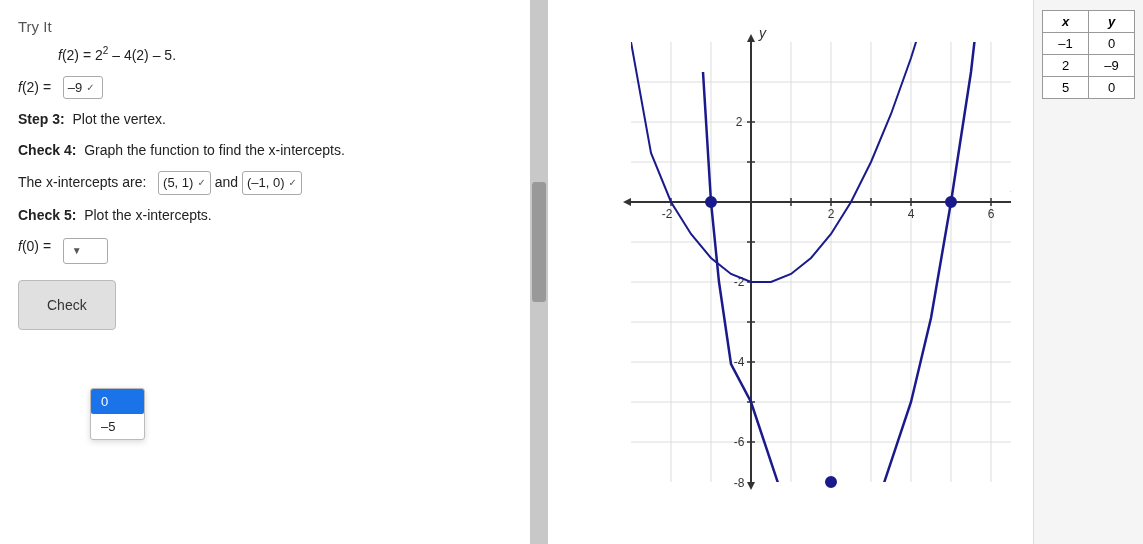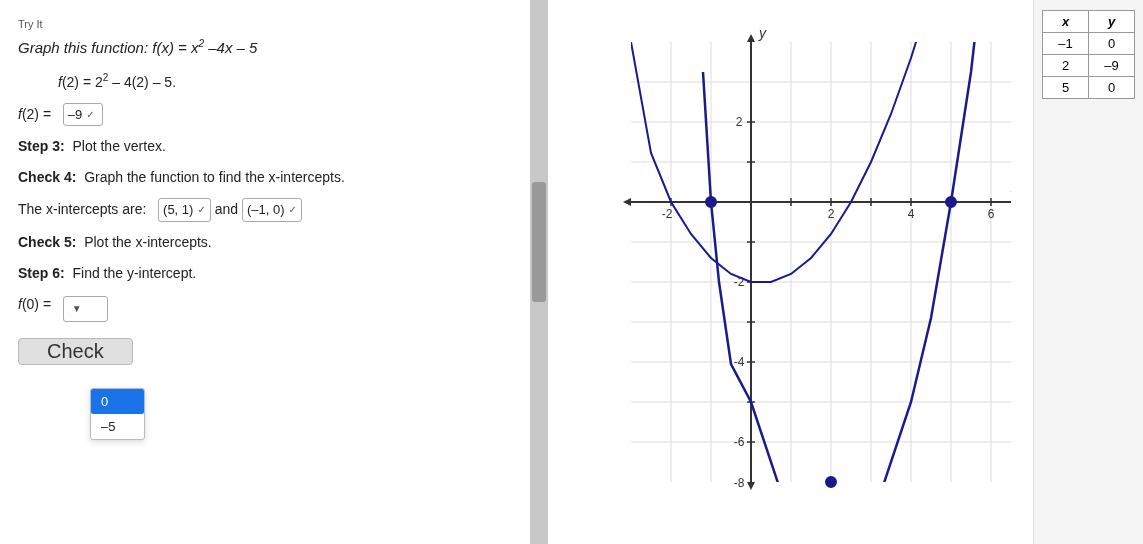--- a/index.html
+++ b/index.html
@@ -19,21 +19,21 @@
     }
     
     .left-panel {
       width: 530px;
       background: #ffffff;
       padding: 18px 24px 18px 18px;
       position: relative;
       flex-shrink: 0;
     }
     .try-it {
-      font-size: 11px;
+      font-size: 15px;
       color: #555;
       margin-bottom: 8px;
     }
     .problem-title {
       font-size: 15px;
       color: #222;
       margin-bottom: 14px;
       font-style: italic;
     }
     .problem-title .func {
@@ -65,22 +65,22 @@
     }
     .dropdown-inline .arrow {
       font-size: 10px;
       margin-left: 4px;
       color: #555;
     }
     .check-btn {
       background: #e0e0e0;
       border: 1px solid #bbb;
       border-radius: 4px;
-      padding: 1px 28px;
-      font-size: 20px;
+      padding: 16px 28px;
+      font-size: 14px;
       color: #333;
       cursor: pointer;
       margin-top: 6px;
     }
     
     .dropdown-popup {
       position: absolute;
       left: 90px;
       top: 388px;
       background: white;
@@ -157,23 +157,20 @@
     sup { font-size: 10px; }
   </style>
 </head>
 <body>
 
 <div class="main-container">
 
   <div class="left-panel">
     <div class="try-it">Try It</div>
 
-    <div class="problem-title">
-      Graph this function: <span class="func"><i>f</i>(<i>x</i>) = <i>x</i><sup>2</sup> –4<i>x</i> – 5</span>
-    </div>
 
     <div class="step-text indent">
       <i>f</i>(2) = 2<sup>2</sup> – 4(2) – 5.
     </div>
 
     <div class="step-text">
       <i>f</i>(2) = &nbsp;
       <span class="dropdown-inline">
         <span>–9</span>
         <span class="arrow">✓</span>
@@ -202,24 +199,20 @@
         <span>(–1, 0)</span>
         <span class="arrow">✓</span>
       </span>
     </div>
 
     <div class="step-text">
       <span class="step-label">Check 5:</span>
       &nbsp;<span>Plot the x-intercepts.</span>
     </div>
 
-    <div class="step-text">
-      <span class="step-label">Step 6:</span>
-      &nbsp;<span>Find the y-intercept.</span>
-    </div>
 
     <div class="step-text">
       <i>f</i>(0) = &nbsp;
       <span class="dropdown-inline" style="min-width:45px; min-height:26px; cursor:pointer; position:relative;">
         <span></span>
         <span class="arrow">▼</span>
       </span>
     </div>
 
     <div class="dropdown-popup">

